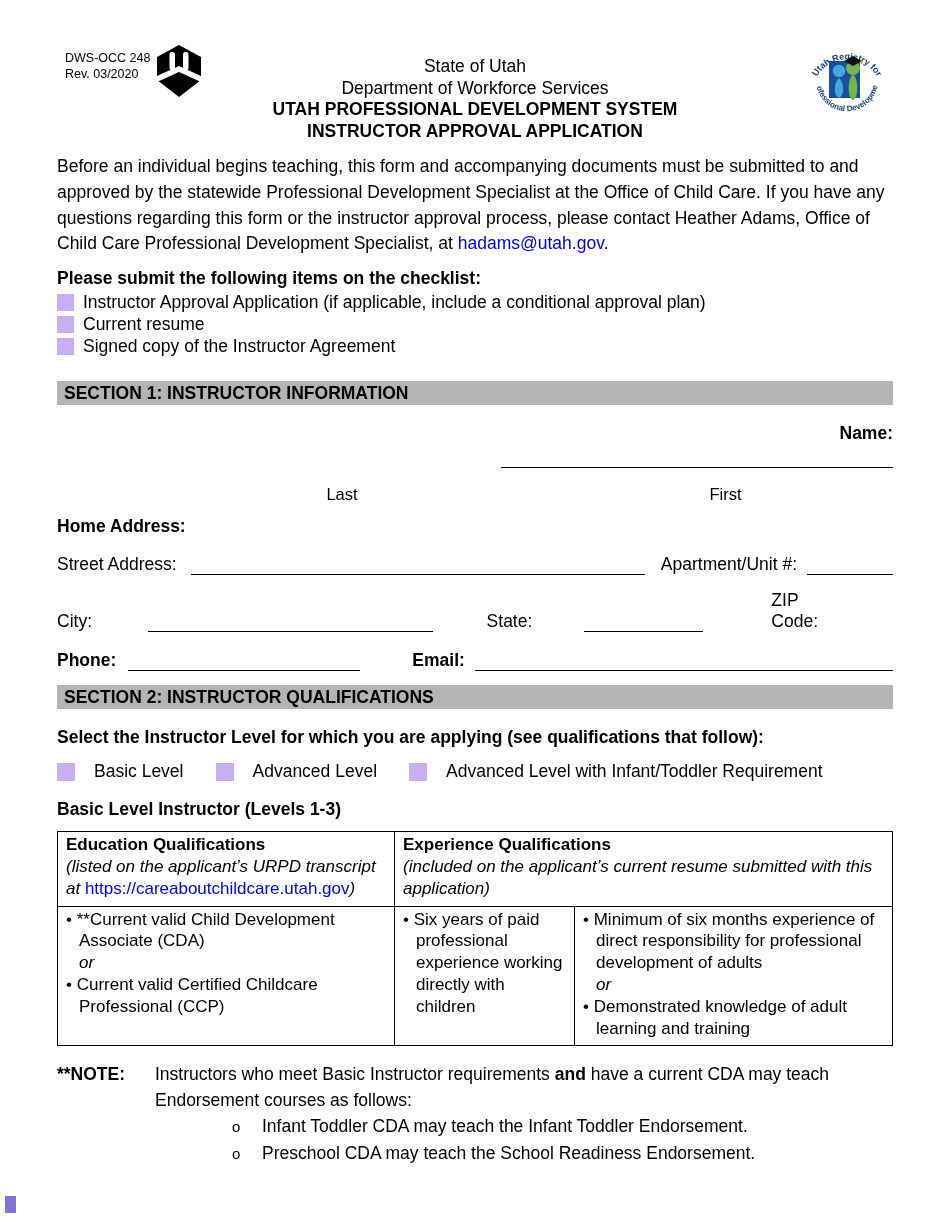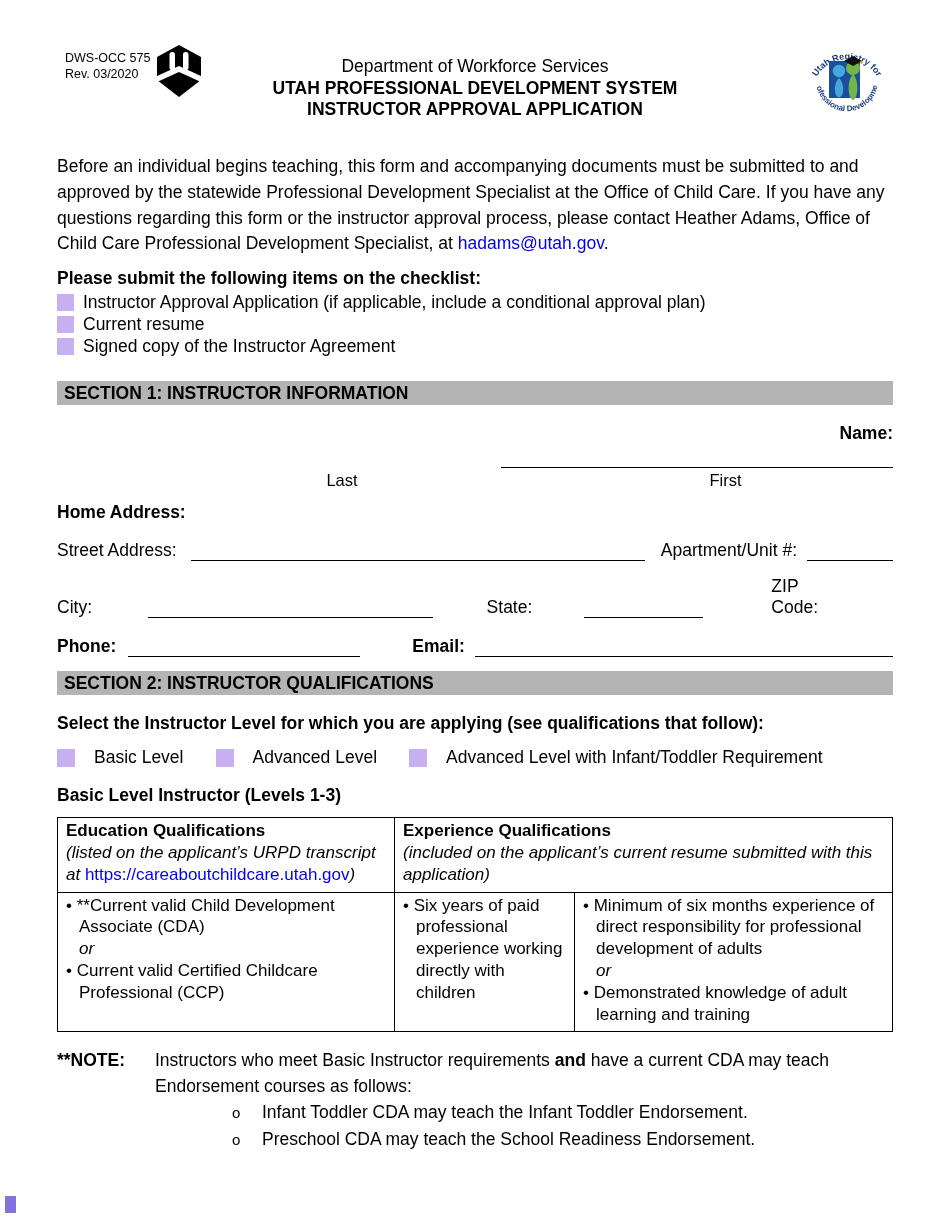--- a/index.html
+++ b/index.html
@@ -22,21 +22,21 @@
   .intro{margin:6px 0 0;line-height:25.8px;}
 
   .check-heading{margin-top:10px;font-weight:bold;line-height:22px;}
   .check-row{display:flex;align-items:center;margin-top:4px;line-height:18px;}
   .checkbox{width:17px;height:17px;background:var(--checkbox);flex:none;margin-right:9px;}
 
   .banner{background:var(--banner);font-weight:bold;margin-top:11px;padding:2px 7px;line-height:20px;}
 
   .frow{display:flex;align-items:flex-end;}
   .line{border-bottom:1.2px solid #000;height:23px;}
-  .sublabels{display:flex;font-size:16.5px;margin-top:2px;line-height:18px;align-items:center;}
+  .sublabels{display:flex;font-size:16.5px;margin-top:16px;line-height:18px;align-items:center;}
 
   table.qual{border-collapse:collapse;width:100%;margin-top:10px;font-size:17px;}
   table.qual td{border:1.6px solid #000;vertical-align:top;padding:2px 8px 6px;line-height:21.8px;}
   .bullet{padding-left:13px;text-indent:-13px;margin:0;}
   .bullet::before{content:"\2022\00a0";}
   .orline{font-style:italic;margin:0;padding-left:13px;}
 
   .note{display:flex;margin-top:16px;line-height:25.5px;}
   .note-label{font-weight:bold;width:98px;flex:none;}
   .note-body{flex:1;}
@@ -46,34 +46,35 @@
 
   .page-marker{position:absolute;left:5px;top:1196px;width:11px;height:17px;background:var(--marker);}
 </style>
 </head>
 <body>
 
 <div class="page">
 
   <div class="header">
     <div class="form-meta">
-      <div>DWS-OCC 575</div>
+      <div>DWS-OCC 248</div>
       <div>Rev. 03/2020</div>
     </div>
 
     <div class="dws-logo">
       <svg width="54" height="54" viewBox="0 0 54 54">
         <path d="M27 1 L49 13 L49 36 L27 53 L5 36 L5 13 Z" fill="#000"></path>
         <rect x="17.5" y="8" width="5.5" height="18" rx="2.6" fill="#fff"></rect>
         <rect x="31" y="8" width="5.5" height="18" rx="2.6" fill="#fff"></rect>
         <path d="M5 32 L27 22 L49 32 L49 38 L27 28 L5 38 Z" fill="#fff"></path>
       </svg>
     </div>
 
     <div class="header-center">
+      <div>State of Utah</div>
       <div>Department of Workforce Services</div>
       <div class="b">UTAH PROFESSIONAL DEVELOPMENT SYSTEM</div>
       <div class="b">INSTRUCTOR APPROVAL APPLICATION</div>
     </div>
 
     <div class="urpd-logo">
       <svg width="86" height="86" viewBox="0 0 86 86">
         <defs>
           <path id="arcTop" d="M 9 48 A 35 35 0 0 1 77 48"></path>
           <path id="arcBot" d="M 13 50 A 31 31 0 0 0 73 50"></path>

